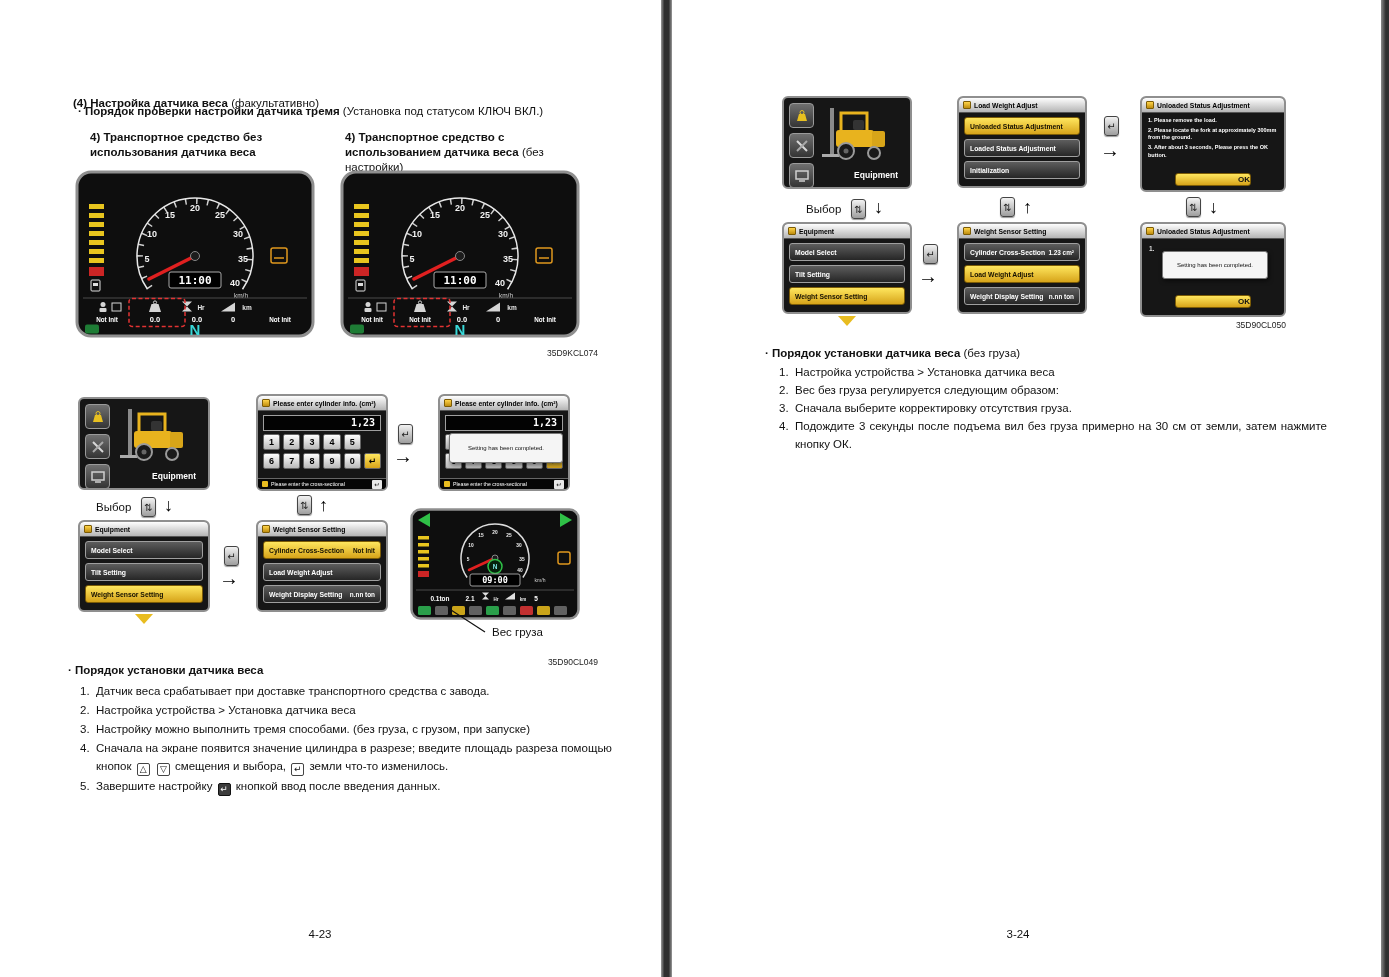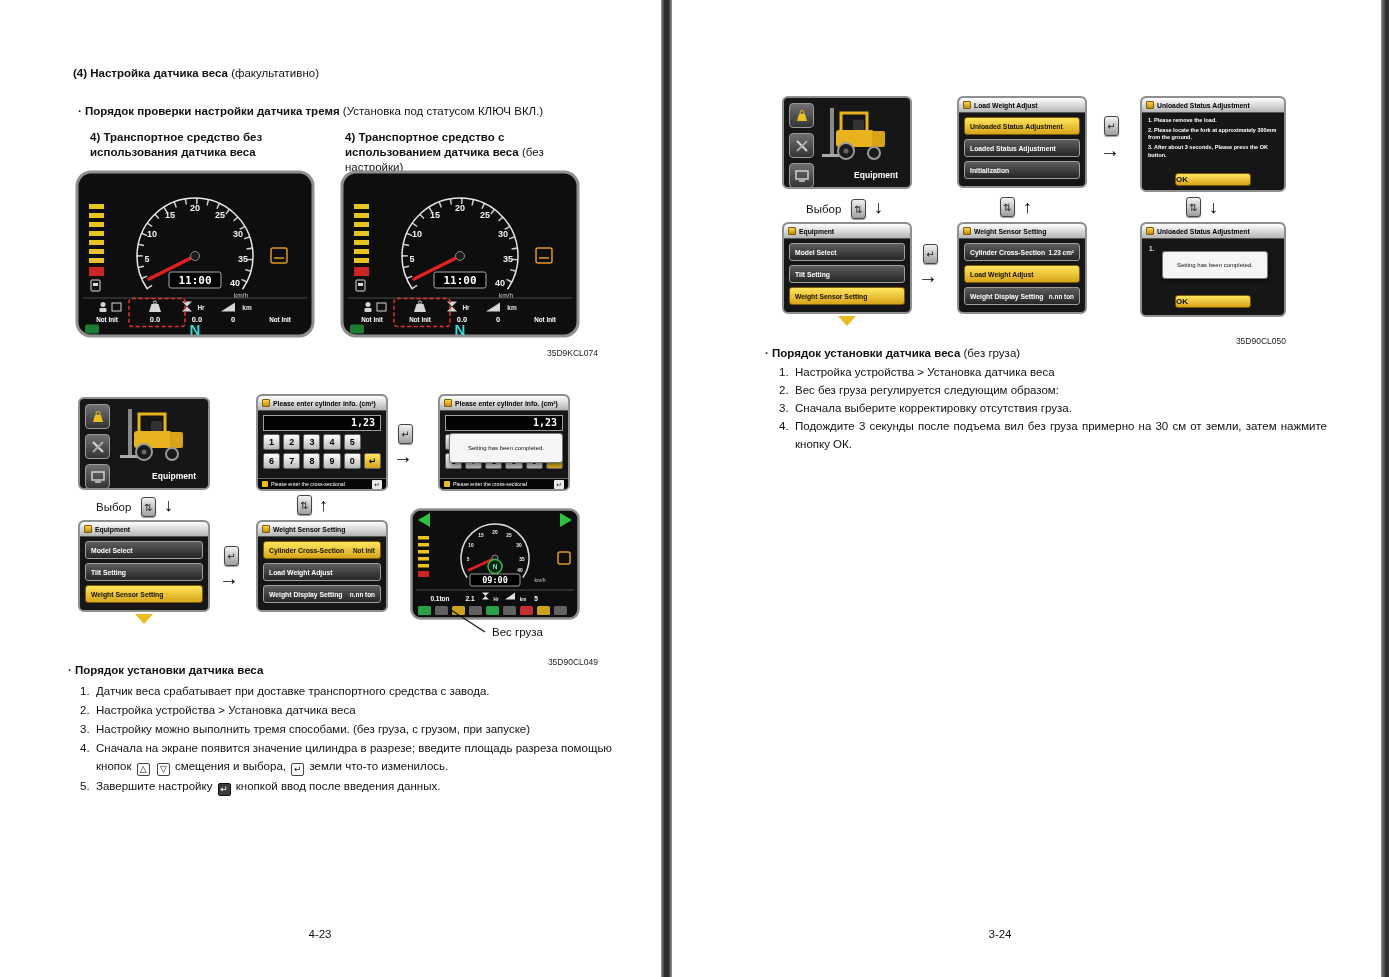--- a/index.html
+++ b/index.html
@@ -31,21 +31,21 @@
 .kp-keys{display:grid;grid-template-columns:repeat(6,1fr);gap:3px;margin:0 5px}
 .kp-key{height:16px;background:linear-gradient(#fff,#b9b9b9);border:1px solid #666;border-radius:2px;color:#000;font-size:9px;font-weight:bold;text-align:center;line-height:15px}
 .kp-blank{visibility:hidden}
 .kp-enter{background:linear-gradient(#ffe65e,#d7a41a)}
 .kp-foot{position:absolute;left:0;right:0;bottom:0;height:11px;background:#060606;border-top:1px solid #666;display:flex;align-items:center;gap:3px;padding:0 4px;color:#fff;font-size:5.2px;white-space:nowrap}
 .mini-ico{width:6px;height:6px;background:#e8bc20;border-radius:1px;flex:0 0 auto}
 .mini-key{margin-left:auto;width:10px;height:9px;background:#e8e8e8;border-radius:1px;color:#111;font-size:6.5px;line-height:9px;text-align:center;flex:0 0 auto}
 .dialog{position:absolute;background:#f5f5f5;border:1px solid #777;border-radius:3px;box-shadow:1px 2px 4px rgba(0,0,0,.55);color:#111;font-size:6px;display:flex;align-items:center;justify-content:center;text-align:center;padding:2px}
 .ui-lines{padding:4px 6px;color:#fff;font-size:5.5px;line-height:1.4;font-weight:bold}
 .ui-lines div{margin-bottom:2px}
-.ok-btn{position:absolute;left:50%;transform:translateX(-50%);width:76px;height:13px;background:linear-gradient(#ffe65e,#d7a41a);border:1px solid #7c5c06;border-radius:3px;color:#111;font-size:8px;font-weight:bold;text-align:left;line-height:12px}
+.ok-btn{position:absolute;left:50%;transform:translateX(-50%);width:76px;height:13px;background:linear-gradient(#ffe65e,#d7a41a);border:1px solid #7c5c06;border-radius:3px;color:#111;font-size:8px;font-weight:bold;text-align:right;line-height:12px}
 .eq-keys{position:absolute;left:5px;top:5px;display:flex;flex-direction:column;gap:5px}
 .eq-key{width:25px;height:25px;background:linear-gradient(#707070,#343434);border:1px solid #9a9a9a;border-radius:4px;display:flex;align-items:center;justify-content:center}
 .eq-label{position:absolute;right:12px;bottom:7px;color:#fff;font-weight:bold;font-size:8.5px}
 .ghost-num{position:absolute;left:7px;top:21px;color:#ddd;font-size:6.5px;font-weight:bold}
 svg text{font-family:"Liberation Sans","DejaVu Sans",sans-serif}
 .tick{font-size:9px;font-weight:bold;fill:#f2f2f2;text-anchor:middle}
 .tick-s{font-size:4.8px;font-weight:bold;fill:#f2f2f2;text-anchor:middle}
 .clock-t{font-family:"DejaVu Sans Mono",monospace;font-size:11px;font-weight:bold;fill:#fff;text-anchor:middle}
 .clock-s{font-family:"DejaVu Sans Mono",monospace;font-size:8.5px;font-weight:bold;fill:#fff;text-anchor:middle}
 .unit-t{font-size:6.5px;fill:#cfcfcf;text-anchor:middle}
@@ -57,21 +57,21 @@
 .val-ss{font-size:6.5px;font-weight:bold;fill:#fff;text-anchor:middle}
 .gear-t{font-size:15px;font-weight:bold;fill:#38d8d8;text-anchor:middle}
 .gear-s{font-size:6.5px;font-weight:bold;fill:#7fe8e8;text-anchor:middle}
 </style>
 </head>
 <body>
 
 <div class="spread-divider" style="left:661px;width:11px"></div>
 <div class="edge-strip" style="left:1381px;width:8px"></div>
 
-<div class="txt" style="left:73px;top:66px">
+<div class="txt" style="left:73px;top:96px">
   <span class="b">(4) Настройка датчика веса</span>
   <span>(факультативно)</span>
 </div>
 
 <div class="txt" style="left:78px;top:104px">
   <span class="b">·</span>
   <span class="b">Порядок проверки настройки датчика тремя</span>
   <span>(Установка под статусом КЛЮЧ ВКЛ.)</span>
 </div>
 
@@ -557,21 +557,21 @@
 <div class="screen" style="left:1140px;top:222px;width:146px;height:95px">
   <div class="scr-head">
       <span class="scr-ico"></span>
       <span>Unloaded Status Adjustment</span>
     </div>
   <div class="ghost-num">1.</div>
   <div class="dialog" style="left:20px;top:27px;width:106px;height:28px">Setting has been completed.</div>
   <div class="ok-btn" style="bottom:7px">OK</div>
 </div>
 
-<div class="caption" style="left:1158px;top:336px;width:128px">35D90CL050</div>
+<div class="caption" style="left:1158px;top:320px;width:128px">35D90CL050</div>
 
 <div class="txt" style="left:765px;top:346px">
   <span class="b">·</span>
   <span class="b">Порядок установки датчика веса</span>
   <span>(без груза)</span>
 </div>
 
 <div class="li" style="left:779px;top:363px;width:548px">
   <span class="li-num">1.</span>
   <span class="li-text">Настройка устройства &gt; Установка датчика веса</span>
@@ -582,13 +582,13 @@
 </div>
 <div class="li" style="left:779px;top:399px;width:548px">
   <span class="li-num">3.</span>
   <span class="li-text">Сначала выберите корректировку отсутствия груза.</span>
 </div>
 <div class="li" style="left:779px;top:417px;width:548px">
   <span class="li-num">4.</span>
   <span class="li-text just">Подождите 3 секунды после подъема вил без груза примерно на 30 см от земли, затем нажмите кнопку ОК.</span>
 </div>
 
-<div class="pagenum" style="left:750px;top:928px;width:500px">3-24</div>
+<div class="pagenum" style="left:768px;top:928px;width:500px">3-24</div>
 
 </body></html>

